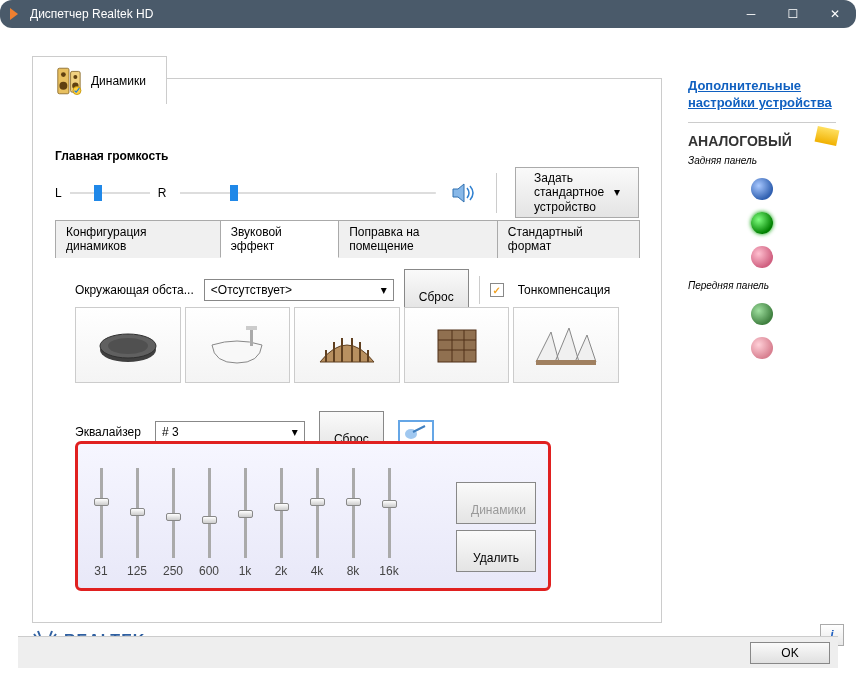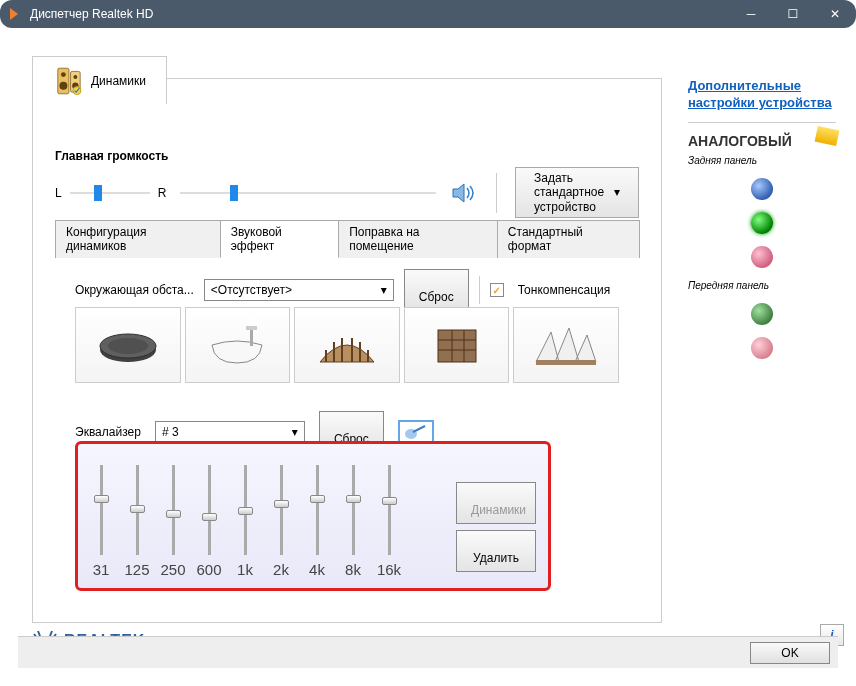--- a/index.html
+++ b/index.html
@@ -44,21 +44,21 @@
 
 .eq-row { position: absolute; top: 332px; left: 42px; right: 56px; display: flex; align-items: center; gap: 14px; }
 .eq-select { border: 1px solid #888; background: #fff; height: 22px; padding: 0 6px; width: 150px; display: flex; align-items: center; justify-content: space-between; }
 .guitar-btn { border: 2px solid #65a6e6; width: 36px; height: 24px; display: flex; align-items: center; justify-content: center; background: #fff; }
 
 .eq-panel { position: absolute; top: 362px; left: 42px; width: 476px; height: 150px; border: 3px solid #e02020; border-radius: 6px; background: linear-gradient(#f6f6ff,#e8e8f8); padding: 10px 12px; display: flex; }
 .bands { display: flex; gap: 14px; align-items: flex-end; }
 .band { display: flex; flex-direction: column; align-items: center; width: 22px; }
 .band .track { width: 3px; height: 90px; background: #aaa; position: relative; margin-bottom: 6px; }
 .band .knob { position: absolute; left: -6px; width: 15px; height: 8px; background: linear-gradient(#fff,#ccc); border: 1px solid #888; border-radius: 2px; }
-.band .lbl { font-size: 15px; color: #444; }
+.band .lbl { font-size: 12px; color: #444; }
 .eq-btns { margin-left: auto; display: flex; flex-direction: column; gap: 6px; padding-top: 28px; }
 .eq-btns .btn { width: 80px; }
 .eq-btns .btn.disabled { color: #999; }
 
 .karaoke { position: absolute; top: 362px; left: 532px; width: 100px; height: 148px; border: 1px solid #ccc; display: flex; flex-direction: column; align-items: center; padding: 6px; }
 .karaoke svg { width: 64px; height: 64px; margin-bottom: 4px; }
 .spinner { border: 1px solid #888; width: 72px; height: 20px; display: flex; margin-top: 4px; }
 .spinner .val { flex: 1; text-align: center; line-height: 18px; }
 .spinner .arrows { width: 16px; display: flex; flex-direction: column; border-left: 1px solid #888; }
 .spinner .arrows div { flex: 1; font-size: 7px; text-align: center; background: #eee; }

